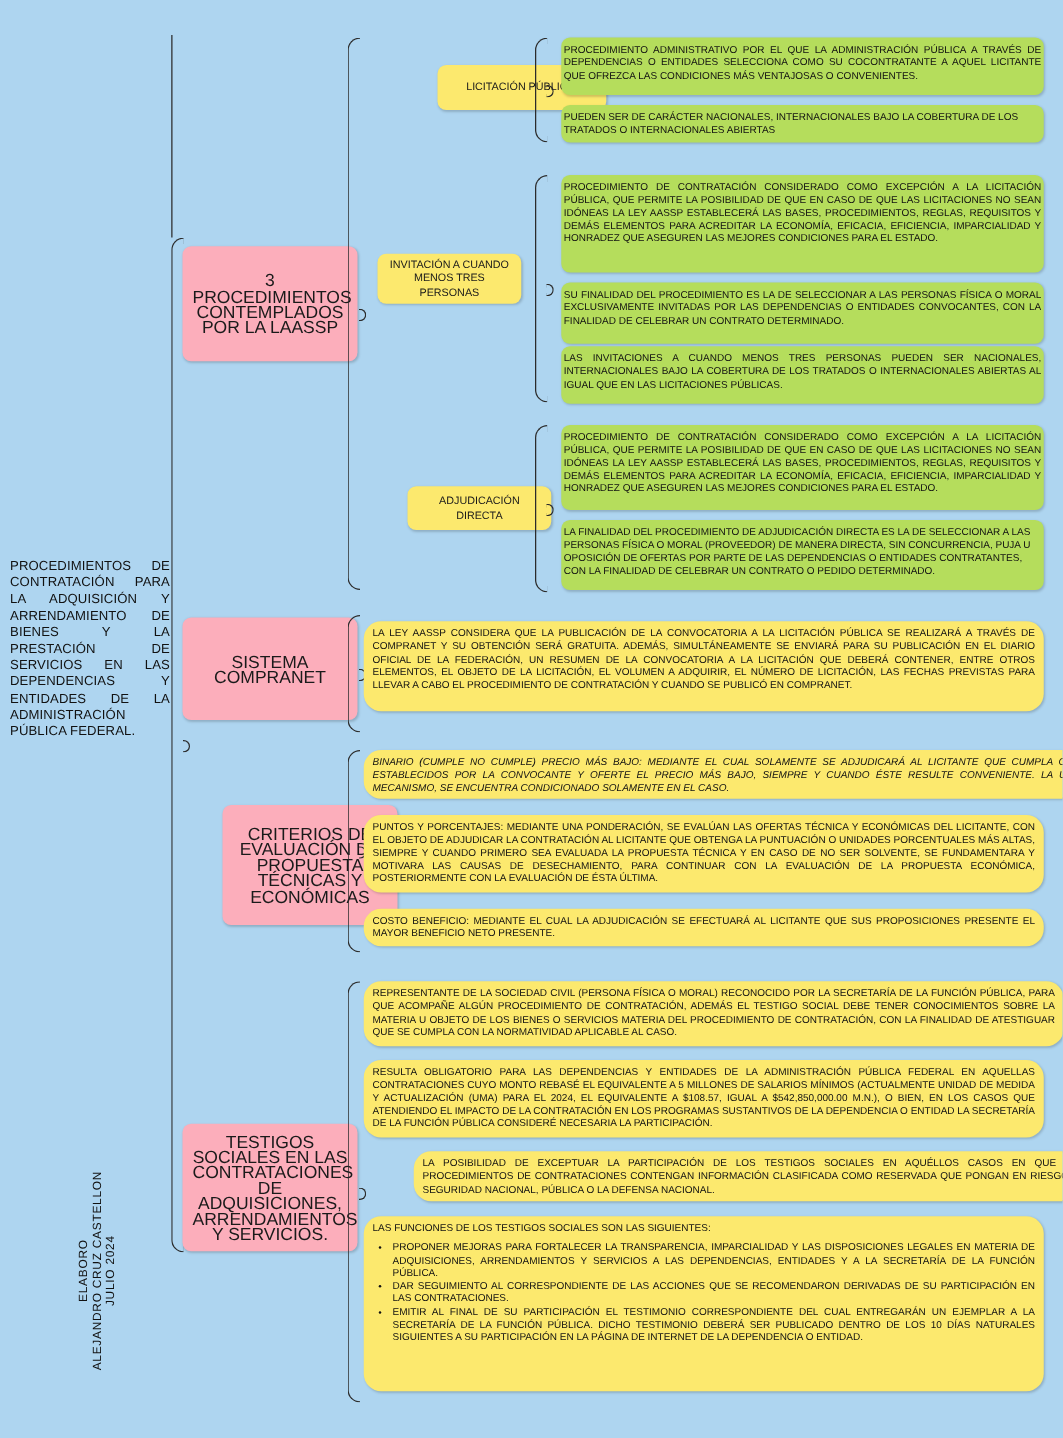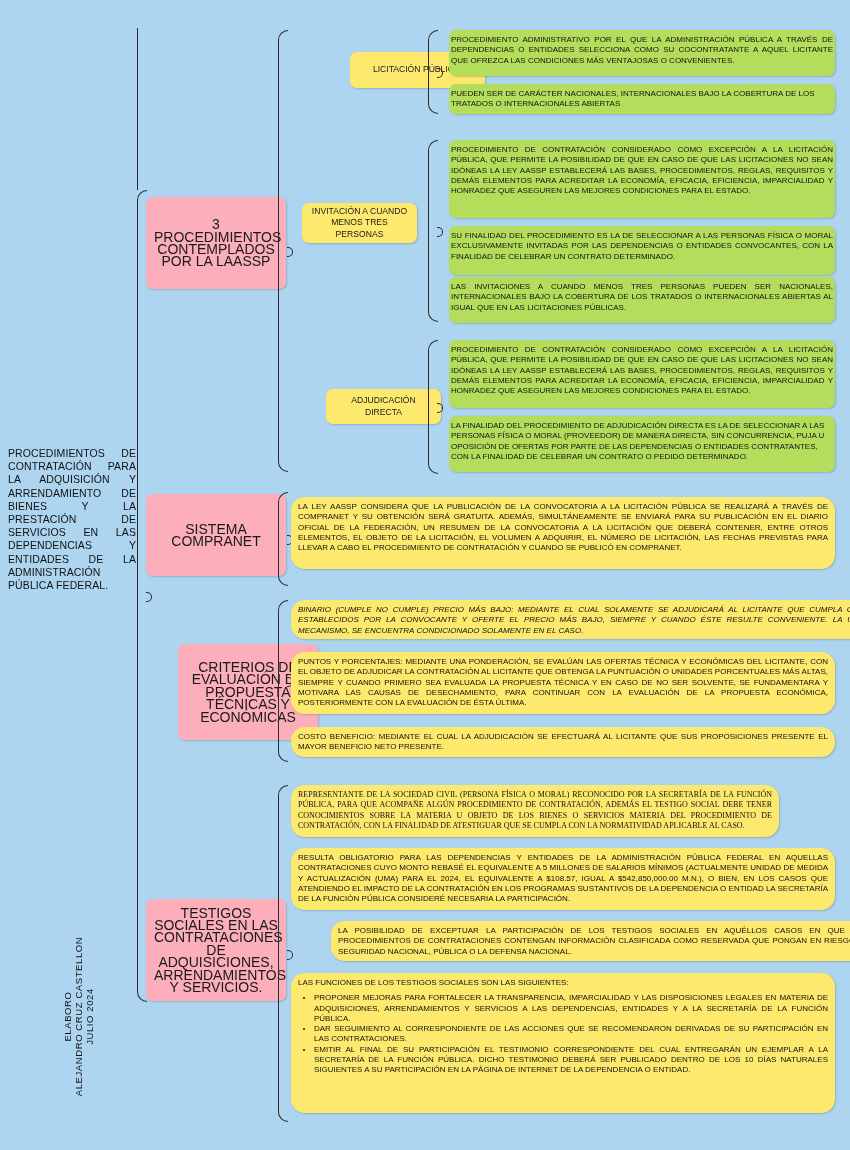--- a/index.html
+++ b/index.html
@@ -196,21 +196,21 @@
   </div>
   <div class="box yellow" style="left:291px; top:727px; width:544px; height:30px;">
     <div class="txt">COSTO BENEFICIO: MEDIANTE EL CUAL LA ADJUDICACIÓN SE EFECTUARÁ AL LICITANTE QUE SUS PROPOSICIONES PRESENTE EL MAYOR BENEFICIO NETO PRESENTE.</div>
   </div>
 
   <div class="box pink" style="left:146px; top:899px; width:140px; height:102px;">
     <div class="txt">TESTIGOS SOCIALES EN LAS CONTRATACIONES DE ADQUISICIONES, ARRENDAMIENTOS Y SERVICIOS.</div>
   </div>
   <div class="brace" style="left:278px; top:785px; height:335px;"></div>
 
-  <div class="box yellow" style="left:291px; top:785px; width:488px; height:52px;font-family:Liberation Serif, serif;">
+  <div class="box yellow" style="left:291px; top:785px; width:560px; height:52px;">
     <div class="txt">REPRESENTANTE DE LA SOCIEDAD CIVIL (PERSONA FÍSICA O MORAL) RECONOCIDO POR LA SECRETARÍA DE LA FUNCIÓN PÚBLICA, PARA QUE ACOMPAÑE ALGÚN PROCEDIMIENTO DE CONTRATACIÓN, ADEMÁS EL TESTIGO SOCIAL DEBE TENER CONOCIMIENTOS SOBRE LA MATERIA U OBJETO DE LOS BIENES O SERVICIOS MATERIA DEL PROCEDIMIENTO DE CONTRATACIÓN, CON LA FINALIDAD DE ATESTIGUAR QUE SE CUMPLA CON LA NORMATIVIDAD APLICABLE AL CASO.</div>
   </div>
   <div class="box yellow" style="left:291px; top:848px; width:544px; height:62px;">
     <div class="txt">RESULTA OBLIGATORIO PARA LAS DEPENDENCIAS Y ENTIDADES DE LA ADMINISTRACIÓN PÚBLICA FEDERAL EN AQUELLAS CONTRATACIONES CUYO MONTO REBASÉ EL EQUIVALENTE A 5 MILLONES DE SALARIOS MÍNIMOS (ACTUALMENTE UNIDAD DE MEDIDA Y ACTUALIZACIÓN (UMA) PARA EL 2024, EL EQUIVALENTE A $108.57, IGUAL A $542,850,000.00 M.N.), O BIEN, EN LOS CASOS QUE ATENDIENDO EL IMPACTO DE LA CONTRATACIÓN EN LOS PROGRAMAS SUSTANTIVOS DE LA DEPENDENCIA O ENTIDAD LA SECRETARÍA DE LA FUNCIÓN PÚBLICA CONSIDERÉ NECESARIA LA PARTICIPACIÓN.</div>
   </div>
   <div class="box yellow" style="left:291px; top:921px; width:544px; height:40px;margin-left:40px;">
     <div class="txt">LA POSIBILIDAD DE EXCEPTUAR LA PARTICIPACIÓN DE LOS TESTIGOS SOCIALES EN AQUÉLLOS CASOS EN QUE LOS PROCEDIMIENTOS DE CONTRATACIONES CONTENGAN INFORMACIÓN CLASIFICADA COMO RESERVADA QUE PONGAN EN RIESGO LA SEGURIDAD NACIONAL, PÚBLICA O LA DEFENSA NACIONAL.</div>
   </div>
 
   <div class="box yellow" style="left:291px; top:973px; width:544px; height:140px; flex-direction:column;">

